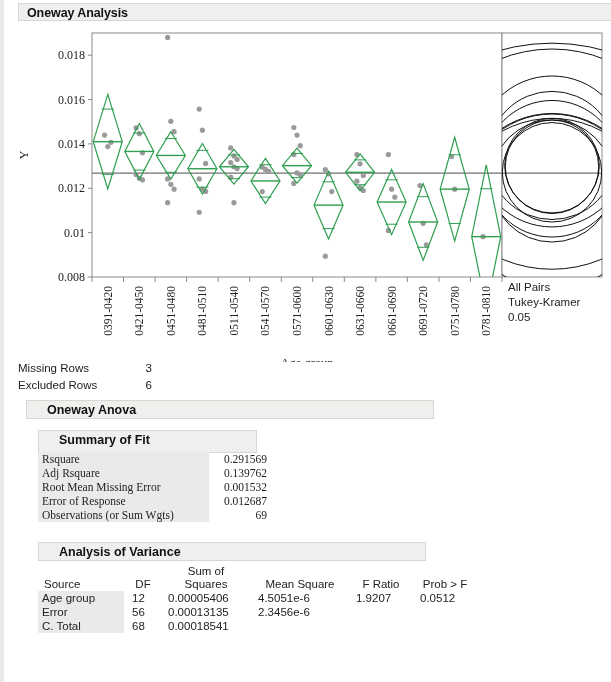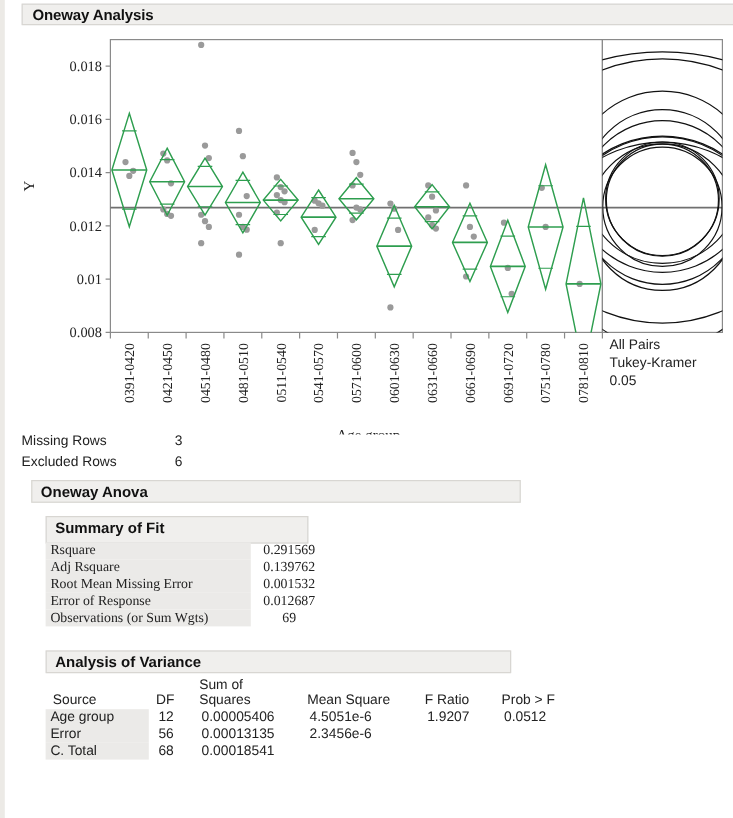--- a/index.html
+++ b/index.html
@@ -57,39 +57,39 @@
 
   
   .sec-head {
     position: absolute;
     background: #f0efed;
     border: 1px solid #d8d6d2;
     box-sizing: border-box;
     font-weight: bold;
     color: #111;
   }
-  .sec-head span { position:absolute; left:7px; }
+  .sec-head span { position:absolute; left:20px; }
 
   
   .jmp-table { position: absolute; border-collapse: collapse; font-size: 11.5px; color:#222; }
   .jmp-table td, .jmp-table th { padding: 0; font-weight: normal; }
   .lbl-cell {
     background: #ebeae8;
     padding: 1px 4px 1px 4px !important;
     text-align: left;
     white-space: nowrap;
   }
   .val-cell {
     padding: 1px 4px 1px 6px !important;
-    text-align: center;
+    text-align: right;
     white-space: nowrap;
   }
   .hdr-cell {
     font-weight: bold;
-    text-align: left;
+    text-align: center;
     padding: 0 4px 1px 6px !important;
     white-space: nowrap;
     vertical-align: bottom;
   }
   .hdr-cell.left { text-align: left; }
   .num-cell { text-align: left; padding: 1px 4px 1px 8px !important; white-space: nowrap; }
 </style>
 </head>
 <body>
 

